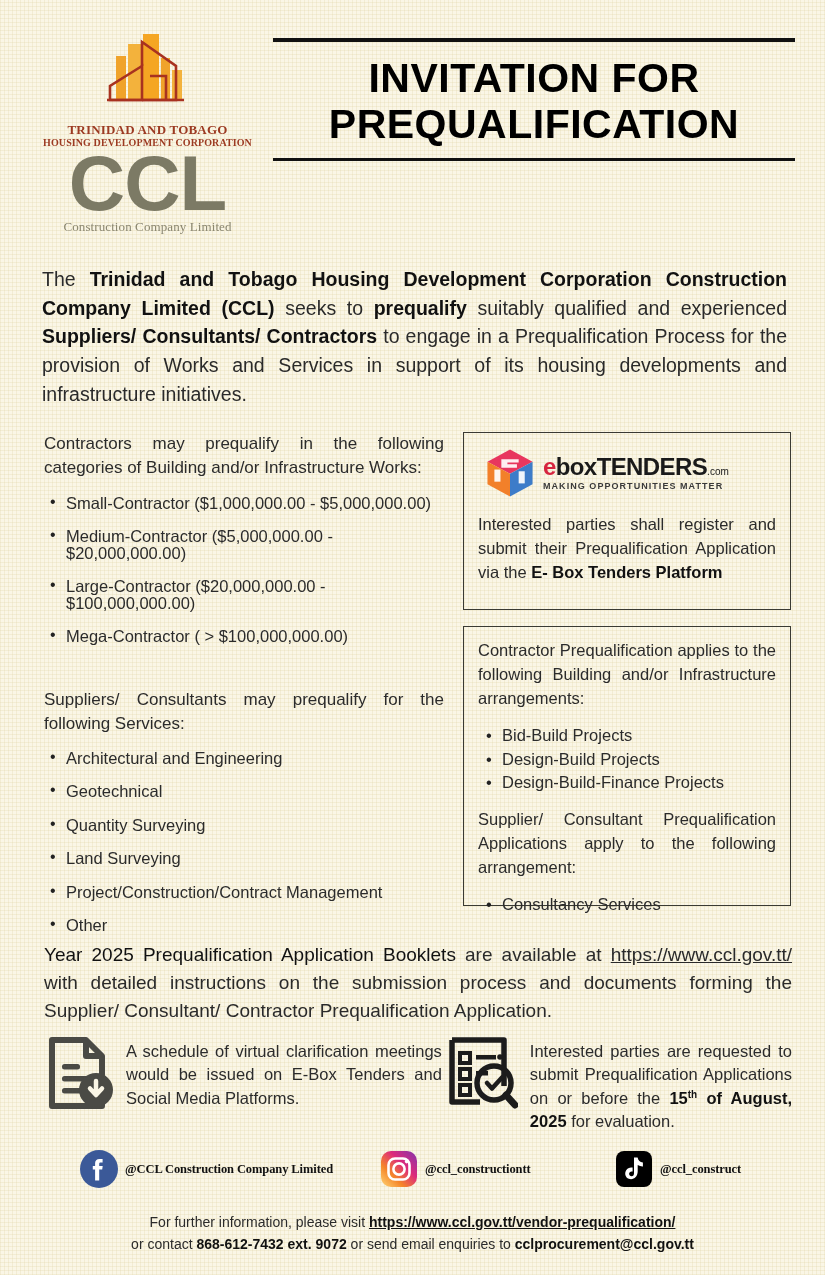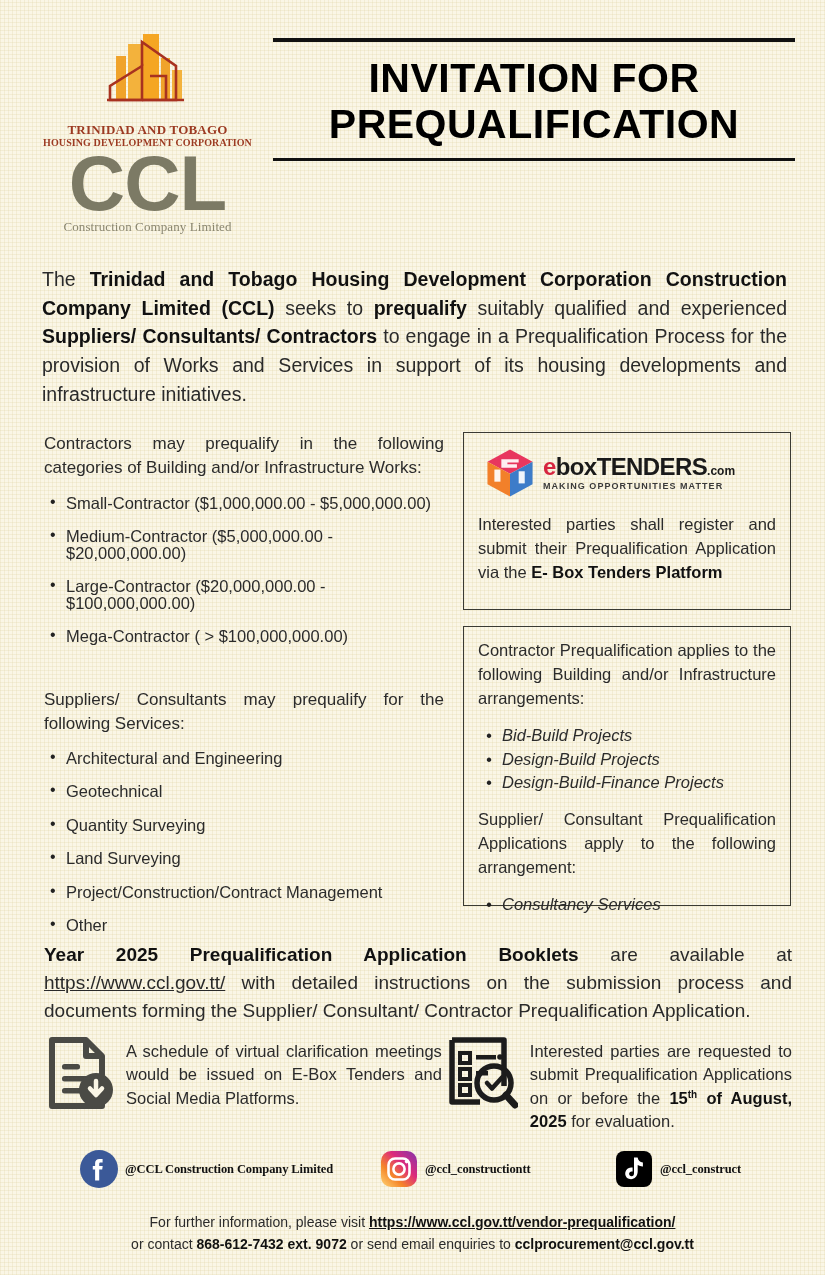--- a/index.html
+++ b/index.html
@@ -50,36 +50,36 @@
   ul.plain li{position:relative;font-size:16.5px;line-height:1.0;margin-bottom:17px;color:#2b2b2b;}
   ul.plain li:before{content:"\2022";position:absolute;left:-16px;top:-1px;font-size:16px;color:#222;}
 
   .panel{border:1.5px solid #3a3a33;padding:12px 14px 14px;box-sizing:border-box;background:transparent;}
 
   .ebox-logo-row{display:flex;align-items:center;gap:7px;margin:2px 0 14px 6px;}
   .ebox-cube{width:52px;height:52px;flex:0 0 52px;}
   .ebox-word{line-height:1;}
   .ebox-word .t1{font-size:24px;font-weight:700;letter-spacing:-.6px;color:#1a1a1a;}
   .ebox-word .t1 .e{color:#d6243f;}
-  .ebox-word .t1 .dotcom{font-size:12px;font-weight:700;letter-spacing:0;}
+  .ebox-word .t1 .dotcom{font-size:10px;font-weight:400;letter-spacing:0;}
   .ebox-word .t2{font-size:9px;font-weight:700;letter-spacing:1.05px;color:#3a3a3a;margin-top:3px;}
 
   .panel p{margin:0;font-size:16.5px;line-height:1.45;text-align:justify;color:#2b2b2b;}
   .panel p b{font-weight:700;color:#111;}
   .panel ul{margin:13px 0 0 0;padding:0 0 0 24px;list-style:none;}
-  .panel ul li{position:relative;font-size:16.5px;line-height:1.42;color:#2b2b2b;font-style:italic;}
+  .panel ul li{position:relative;font-size:16.5px;line-height:1.42;color:#2b2b2b;}
   .panel ul li:before{content:"\2022";position:absolute;left:-16px;top:0;color:#222;}
   .panel .gap{height:14px;}
 
   
   .booklets{
     position:absolute;left:44px;top:922px;width:748px;
     font-size:19px;line-height:1.47;text-align:justify;color:#2a2a2a;
   }
-  .booklets b{font-weight:700;color:#111;}
+  .booklets b{font-weight:400;color:#111;}
   .booklets .lnk{text-decoration:underline;color:#2a2a2a;}
 
   
   .notes{position:absolute;left:44px;top:1036px;width:748px;display:flex;gap:4px;}
   .note{display:flex;align-items:flex-start;gap:12px;}
   .note.left{width:400px;}
   .note.right{width:348px;}
   .note .txt{font-size:16.5px;line-height:1.42;text-align:justify;color:#2b2b2b;padding-top:4px;}
   .note .txt b{font-weight:700;color:#111;}
   .note .txt sup{font-size:10px;font-weight:700;}

